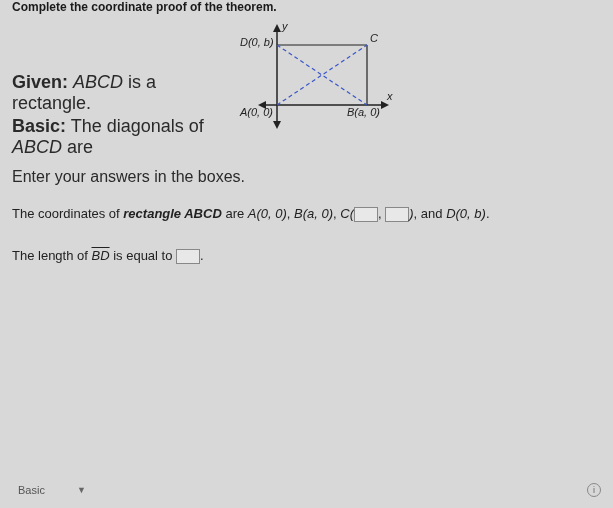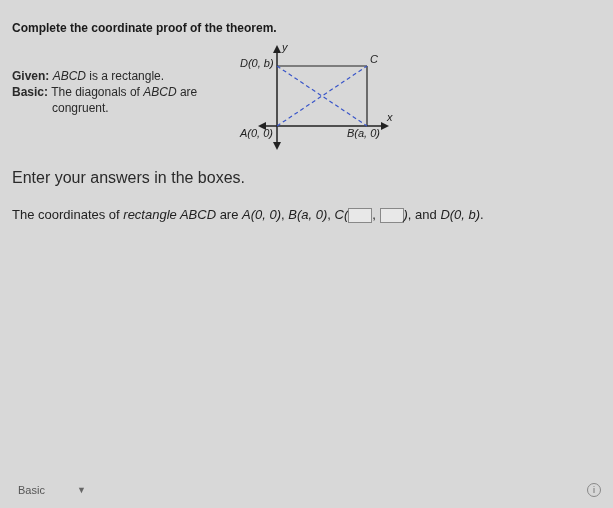--- a/index.html
+++ b/index.html
@@ -13,38 +13,38 @@
       background: #cfcfcf;
       font-family: Arial, sans-serif;
       font-size: 12px;
       color: #2a2a2a;
       overflow: hidden;
     }
     .page {
       background: #d8d8d8;
       width: 100%;
       height: 100%;
-      padding: 21px 12px;
+      padding: 0 12px;
       position: relative;
     }
     .instruction {
       font-size: 12px;
       font-weight: bold;
       color: #1a1a1a;
       margin-bottom: 6px;
     }
     .top-section {
       display: flex;
       align-items: flex-start;
       margin-bottom: 8px;
     }
     .given-prove {
       width: 210px;
-      font-size: 12px;
-      margin-top: 28px;
+      font-size: 18px;
+      margin-top: 52px;
     }
     .given-prove .line {
       margin-bottom: 2px;
     }
     .given-prove b {
       font-weight: bold;
     }
     .given-prove .ital {
       font-style: italic;
     }
@@ -66,21 +66,21 @@
       font-size: 13px;
       margin-bottom: 22px;
       line-height: 1.5;
       color: #222;
     }
     .proof-line .ital {
       font-style: italic;
     }
     .proof-line .bolditalic {
       font-style: italic;
-      font-weight: normal;
+      font-weight: bold;
     }
     .overline {
       text-decoration: overline;
       font-style: italic;
     }
     .blank {
       display: inline-block;
       width: 24px;
       height: 15px;
       border: 1px solid #888;
@@ -159,21 +159,20 @@
   <div class="top-section">
     <div class="given-prove">
       <div class="line">
         <b>Given:</b>
         <span class="ital">ABCD</span><span> is a rectangle.</span>
       </div>
       <div class="line">
         <b>Basic:</b>
         <span>The diagonals of </span><span class="ital">ABCD</span><span> are</span>
       </div>
-      <div class="line indent">congruent.</div>
     </div>
 
     <div class="diagram">
       <svg width="180" height="120">
 
         <line class="axis" x1="55" y1="8" x2="55" y2="105"></line>
         <polygon class="arrow" points="55,4 51,12 59,12"></polygon>
         <polygon class="arrow" points="55,109 51,101 59,101"></polygon>
         <line class="axis" x1="40" y1="85" x2="163" y2="85"></line>
         <polygon class="arrow" points="36,85 44,81 44,89"></polygon>
@@ -195,20 +194,23 @@
     </div>
   </div>
 
   <div class="enter-answers">Enter your answers in the boxes.</div>
 
   <div class="proof-line">
     <span>The coordinates of </span><span class="bolditalic"><span>rectangle </span><span>ABCD</span></span><span> are </span><span class="ital">A(0, 0)</span><span>, </span><span class="ital">B(a, 0)</span><span>, </span><span class="ital">C(</span><span class="blank"></span>, <span class="blank"></span><span class="ital">)</span><span>, and </span><span class="ital">D(0, b)</span><span>.</span>
   </div>
 
 
+  <div class="proof-line">
+    <span>The length of </span><span class="overline">BD</span><span> is equal to </span><span class="blank"></span>.
+  </div>
 
 
 
   <div class="toolbar">
     <div class="dropdown">
       <span>Basic</span>
       <span class="caret">▼</span>
     </div>
     <div class="info-icon">i</div>
   </div>

